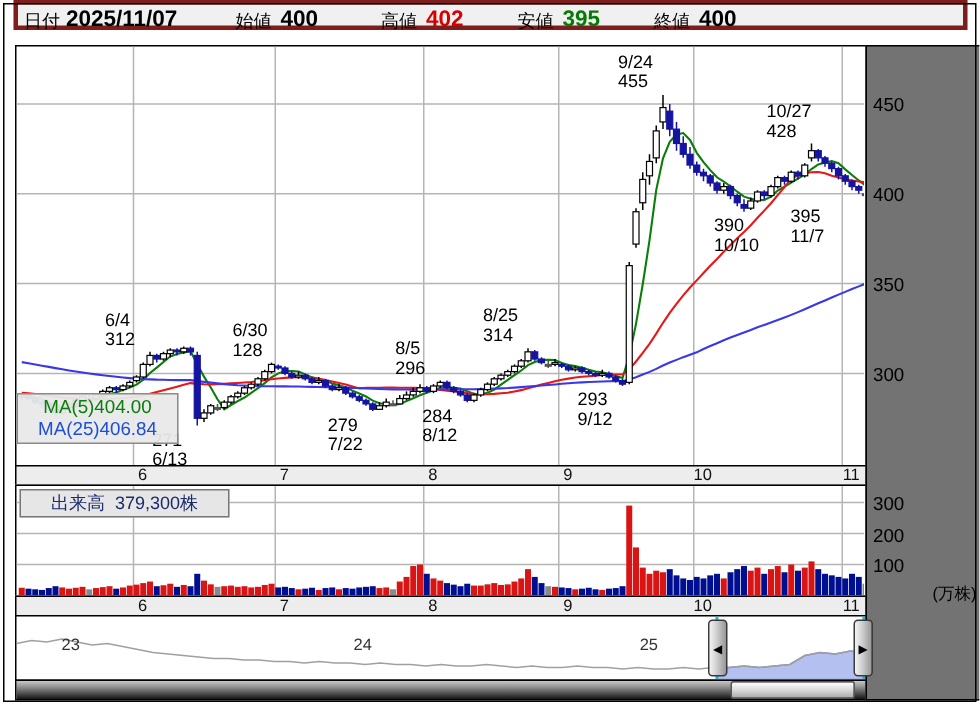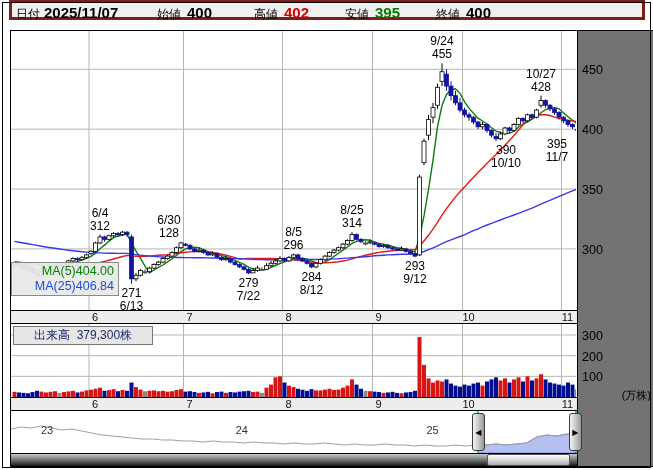--- a/index.html
+++ b/index.html
@@ -25,26 +25,26 @@
   #xstrip2 { position:absolute; left:10px; top:397px; width:568px; height:14px; background:#ededed; border:1px solid #000; }
   #nav     { position:absolute; left:10px; top:410px; width:568px; height:44px; background:#fff; border:1px solid #000; }
   #scroll  { position:absolute; left:10px; top:453px; width:568px; height:14px;
              background:linear-gradient(to bottom,#c8c8c8,#8e8e8e 35%,#151515); border:1px solid #000; }
   #rightcol{ position:absolute; left:577px; top:30px; width:78px; height:437px; background:#737373; border:1px solid #000; }
 
   .month-label { position:absolute; top:0; width:20px; text-align:center; font-size:11px; color:#111; }
   .ycol-label  { position:absolute; left:4px; font-size:12.5px; color:#000; white-space:nowrap; }
   .ycol-unit   { position:absolute; right:3px; font-size:11px; color:#000; white-space:nowrap; }
 
-  .ann { position:absolute; font-size:12px; line-height:13px; color:#000; text-align:center; white-space:nowrap; z-index:6; }
+  .ann { position:absolute; font-size:12px; line-height:13px; color:#000; text-align:left; white-space:nowrap; z-index:6; }
 
   
   #malegend { position:absolute; left:0px; top:231px; width:108px; z-index:7;
     background:rgba(233,233,233,0.95); border:1px solid #8a8a8a; padding:1px 4px; }
-  .ma-row { display:flex; justify-content:flex-end; font-size:12.5px; line-height:15px; }
+  .ma-row { display:flex; justify-content:center; font-size:12.5px; line-height:15px; }
 
   
   #volbox { position:absolute; left:2px; top:2px; z-index:7; background:#e6e6e6;
     border:1px solid #777; padding:0 20px; font-size:12px; color:#1c2a6e; white-space:nowrap; }
 
   
   .year-label { position:absolute; bottom:17px; font-size:11px; color:#333; }
   .nav-handle { position:absolute; top:2px; width:13px; height:38px; border:1px solid #3a3a3a; border-radius:3px;
     background:linear-gradient(to right,#f4f4f4,#cdcdcd 45%,#979797); z-index:9;
     display:flex; align-items:center; justify-content:center; font-size:8px; color:#000; cursor:pointer; }
@@ -345,21 +345,21 @@
       </svg>
     <div id="annlayer">
         <div class="ann" style="left: 59px; width: 60px; top: 175.562px;">
           <div>6/4</div>
           <div>312</div>
         </div>
         <div class="ann" style="left: 90.5px; width: 60px; top: 255.657px;">
           <div>271</div>
           <div>6/13</div>
         </div>
-        <div class="ann" style="left: 128px; width: 60px; top: 182.747px;">
+        <div class="ann" style="left: 144px; width: 60px; top: 182.747px;">
           <div>6/30</div>
           <div>128</div>
         </div>
         <div class="ann" style="left: 207.5px; width: 60px; top: 246.077px;">
           <div>279</div>
           <div>7/22</div>
         </div>
         <div class="ann" style="left: 252.5px; width: 60px; top: 194.721px;">
           <div>8/5</div>
           <div>296</div>

